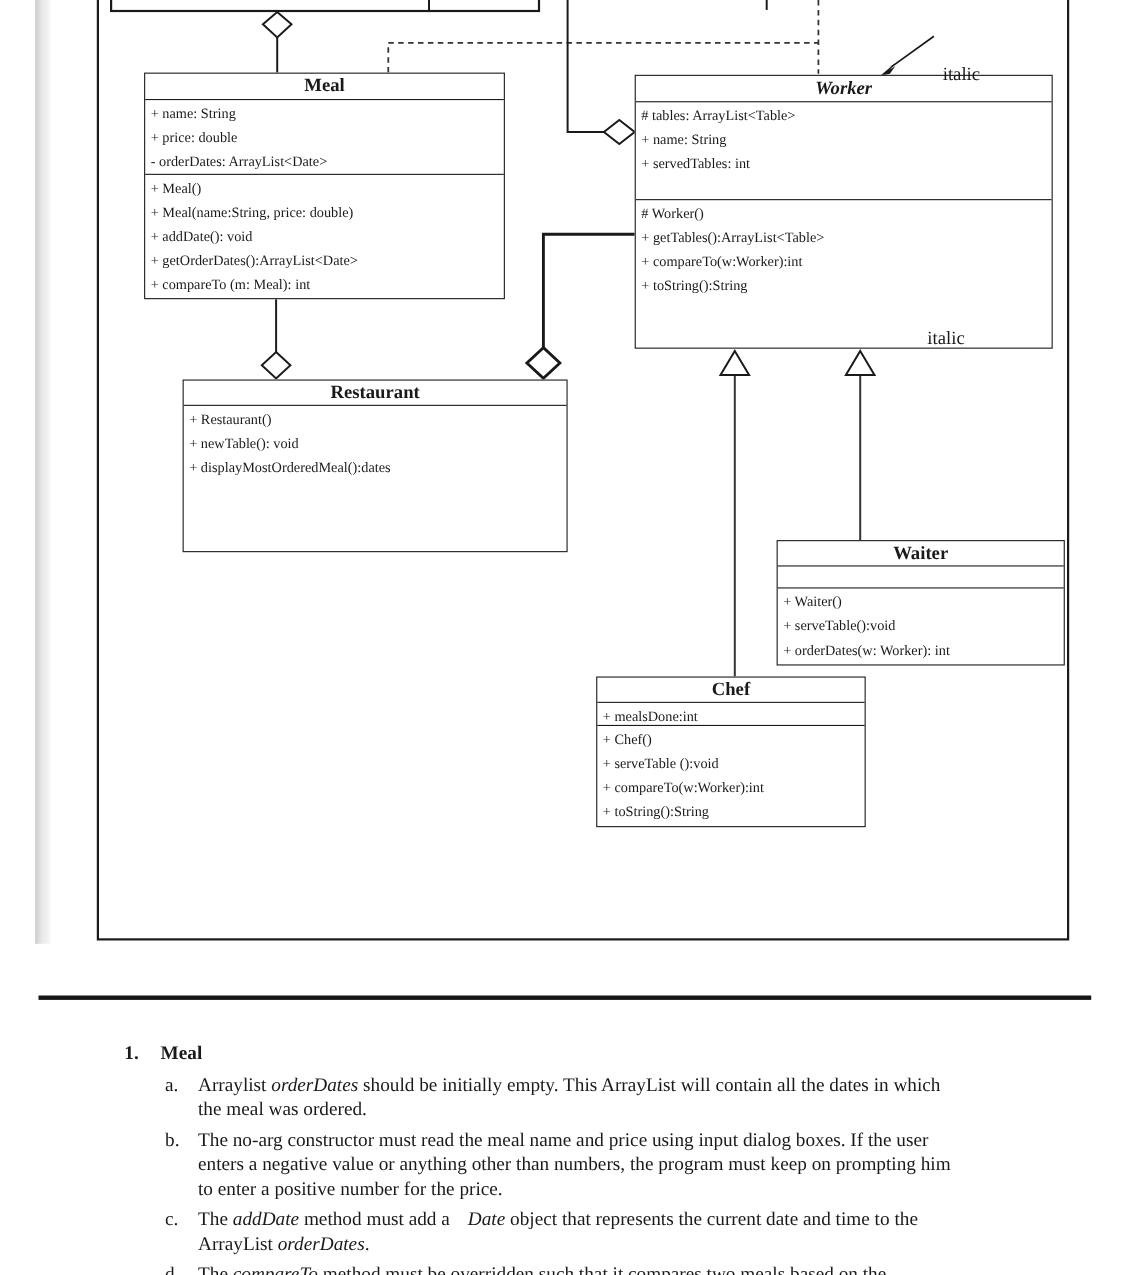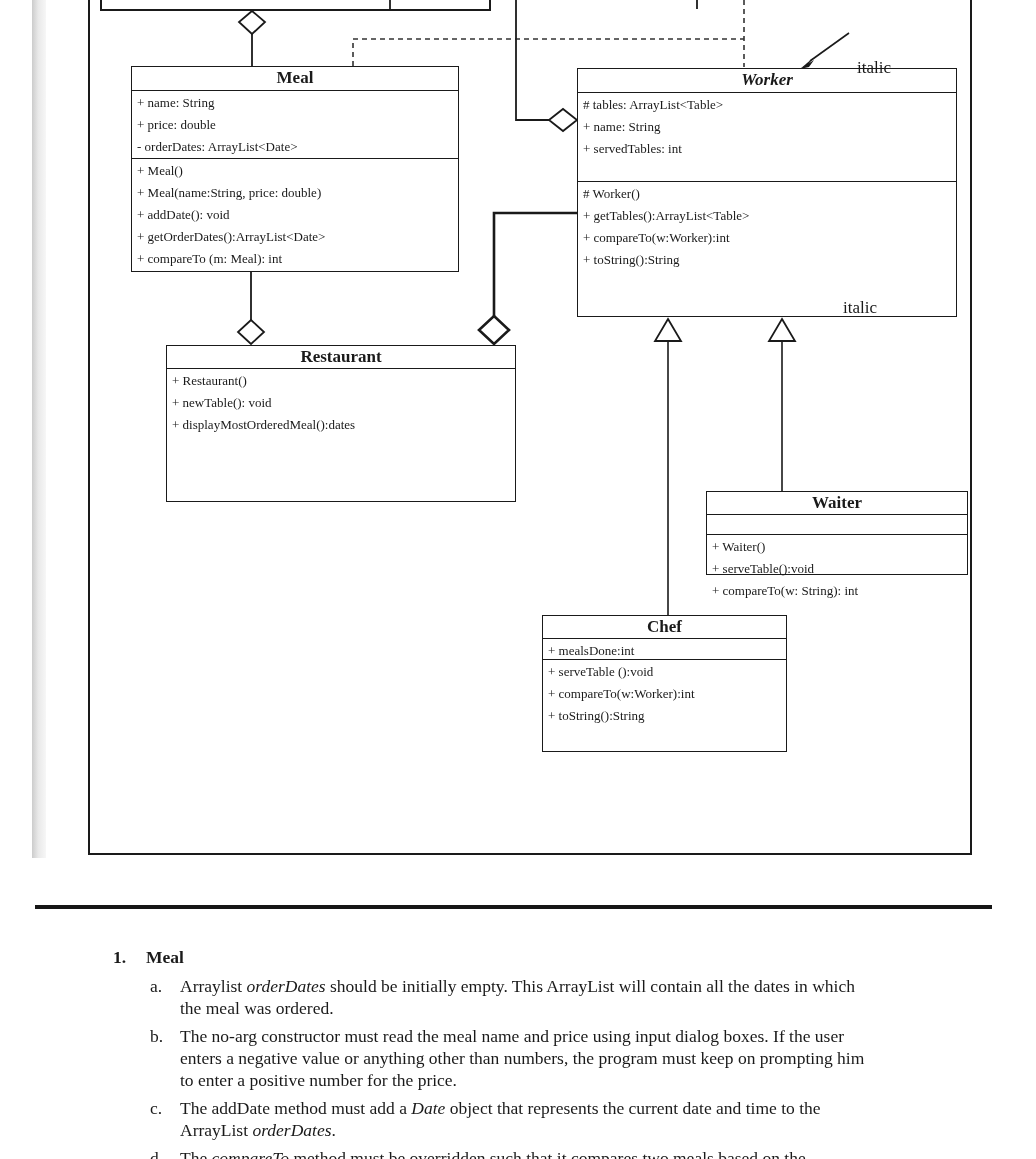--- a/index.html
+++ b/index.html
@@ -117,36 +117,37 @@
 
   <div class="uml-class" style="left:166px;top:345px;width:350px;height:157px;">
     <div class="uml-title" style="height:23px;line-height:21px;">Restaurant</div>
     <div class="uml-section last" style="height:66px;">
         <div class="member">+ Restaurant()</div>
         <div class="member">+ newTable(): void</div>
         <div class="member">+ displayMostOrderedMeal():dates</div>
       </div>
   </div>
 
-  <div class="uml-class" style="left:706px;top:491px;width:262px;height:84px;">
+  <div class="uml-class" style="left:706px;top:491px;width:262px;height:114px;">
     <div class="uml-title" style="height:23px;line-height:21px;">Waiter</div>
     <div class="uml-section" style="height:20px;"></div>
     <div class="uml-section last" style="height:69px;">
         <div class="member">+ Waiter()</div>
         <div class="member">+ serveTable():void</div>
-        <div class="member">+ compareTo(w: String): int</div>
+        <div class="member">+ orderDates(w: Worker): int</div>
       </div>
   </div>
 
   <div class="uml-class" style="left:542px;top:615px;width:245px;height:137px;">
     <div class="uml-title" style="height:23px;line-height:21px;">Chef</div>
     <div class="uml-section" style="height:21px;">
         <div class="member">+ mealsDone:int</div>
       </div>
     <div class="uml-section last" style="height:91px;">
+        <div class="member">+ Chef()</div>
         <div class="member">+ serveTable ():void</div>
         <div class="member">+ compareTo(w:Worker):int</div>
         <div class="member">+ toString():String</div>
       </div>
   </div>
 
   <div class="anno-label" style="left:857px;top:18px;">italic</div>
   <div class="anno-label" style="left:843px;top:258px;">italic</div>
 
   <div class="separator"></div>
@@ -160,21 +161,21 @@
     <div class="note-item">
       <span class="note-letter">a.</span>
       <div class="note-text"><span>Arraylist </span><span style="font-style: italic;">orderDates</span><span> should be initially empty. This ArrayList will contain all the dates in which the meal was ordered.</span></div>
     </div>
     <div class="note-item">
       <span class="note-letter">b.</span>
       <div class="note-text"><span>The no-arg constructor must read the meal name and price using input dialog boxes. If the user enters a negative value or anything other than numbers, the program must keep on prompting him to enter a positive number for the price.</span></div>
     </div>
     <div class="note-item">
       <span class="note-letter">c.</span>
-      <div class="note-text"><span>The </span><span style="">addDate</span><span> method must add a </span><span style="font-style: italic;">Date</span><span> object that represents the current date and time to the ArrayList </span><span style="font-style: italic;">orderDates</span><span>.</span></div>
+      <div class="note-text"><span>The </span><span style="font-style: italic;">addDate</span><span> method must add a </span><span style="font-style: italic; margin-left: 12px;">Date</span><span> object that represents the current date and time to the ArrayList </span><span style="font-style: italic;">orderDates</span><span>.</span></div>
     </div>
     <div class="note-item">
       <span class="note-letter">d.</span>
       <div class="note-text"><span>The </span><span style="font-style: italic;">compareTo</span><span> method must be overridden such that it compares two meals based on the</span></div>
     </div>
   </div>
 
 </div>
 
 </body></html>

